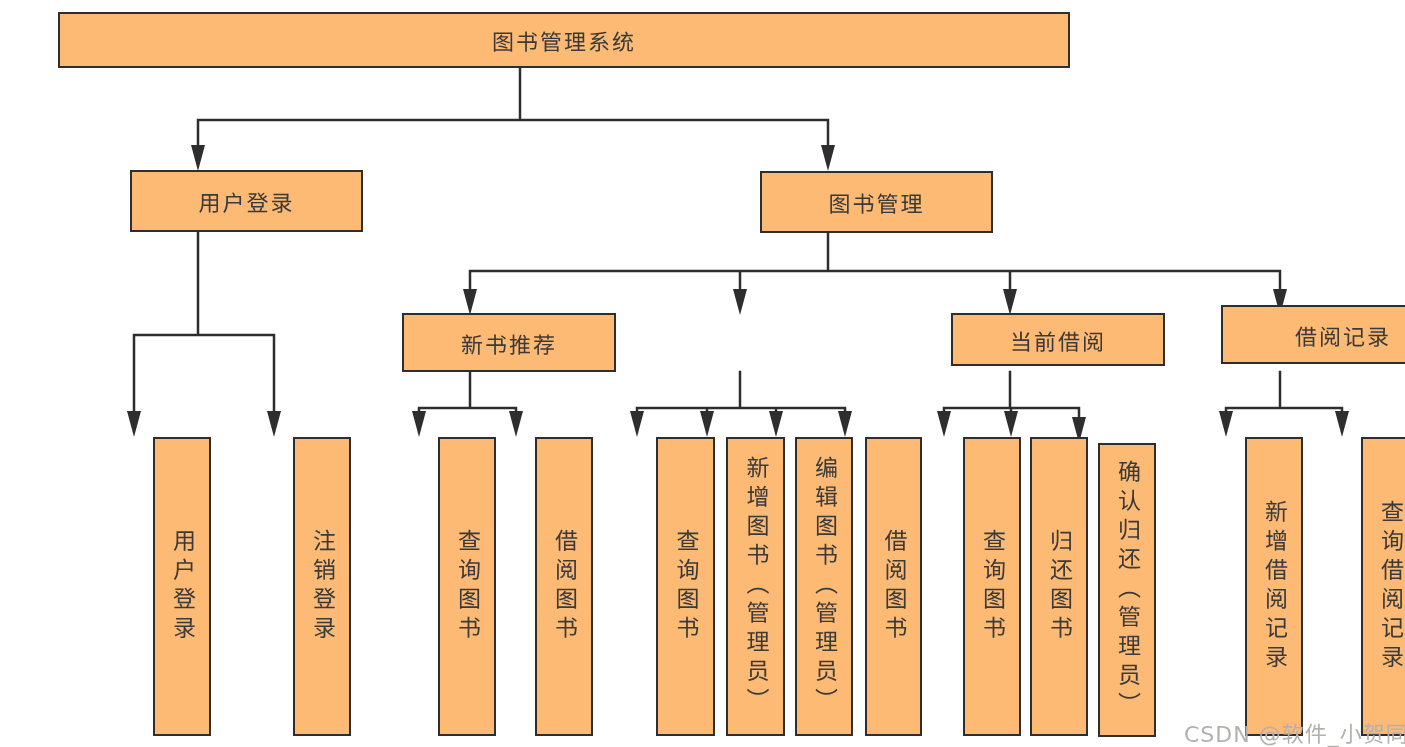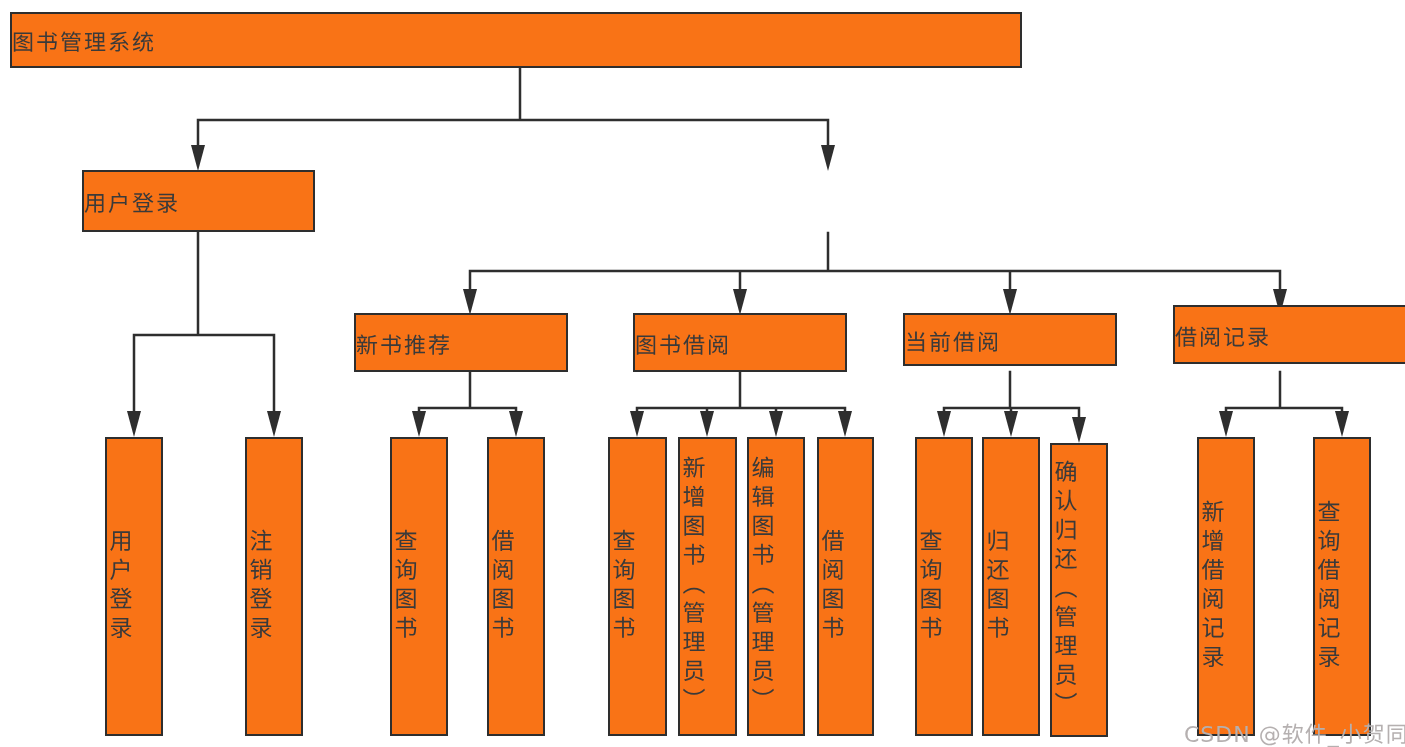--- a/index.html
+++ b/index.html
@@ -17,25 +17,27 @@
   }
   .connectors {
     position: absolute;
     left: 0; top: 0;
     z-index: 0;
   }
   .box {
     position: absolute;
     box-sizing: border-box;
     border: 2.5px solid #2e2e2e;
-    background: #f97316;
+    background: #fdba74;
     color: #3a3a3a;
     display: flex;
     align-items: center;
+    justify-content: center;
     z-index: 1;
+    margin-left: 48px;
   }
   .box.h .lbl {
     font-size: 22px;
     letter-spacing: 2px;
     white-space: nowrap;
   }
   .box.v .lbl {
     writing-mode: vertical-rl;
     text-orientation: mixed;
     font-size: 23px;
@@ -89,26 +91,26 @@
     </g>
   </svg>
 
   <div class="box h" style="left:10px; top:12px; width:1012px; height:56px;">
     <span class="lbl">图书管理系统</span>
   </div>
 
   <div class="box h" style="left:82px; top:170px; width:233px; height:62px;">
     <span class="lbl">用户登录</span>
   </div>
+  <div class="box h" style="left:712px; top:171px; width:233px; height:62px;">
+    <span class="lbl">图书管理</span>
+  </div>
 
   <div class="box h" style="left:354px; top:313px; width:214px; height:59px;">
     <span class="lbl">新书推荐</span>
-  </div>
-  <div class="box h" style="left:633px; top:313px; width:214px; height:59px;">
-    <span class="lbl">图书借阅</span>
   </div>
   <div class="box h" style="left:903px; top:313px; width:214px; height:53px;">
     <span class="lbl">当前借阅</span>
   </div>
   <div class="box h" style="left:1173px; top:305px; width:244px; height:59px;">
     <span class="lbl">借阅记录</span>
   </div>
 
   <div class="box v" style="left:105px; top:437px; width:58px; height:299px;">
     <span class="lbl">用户登录</span>

